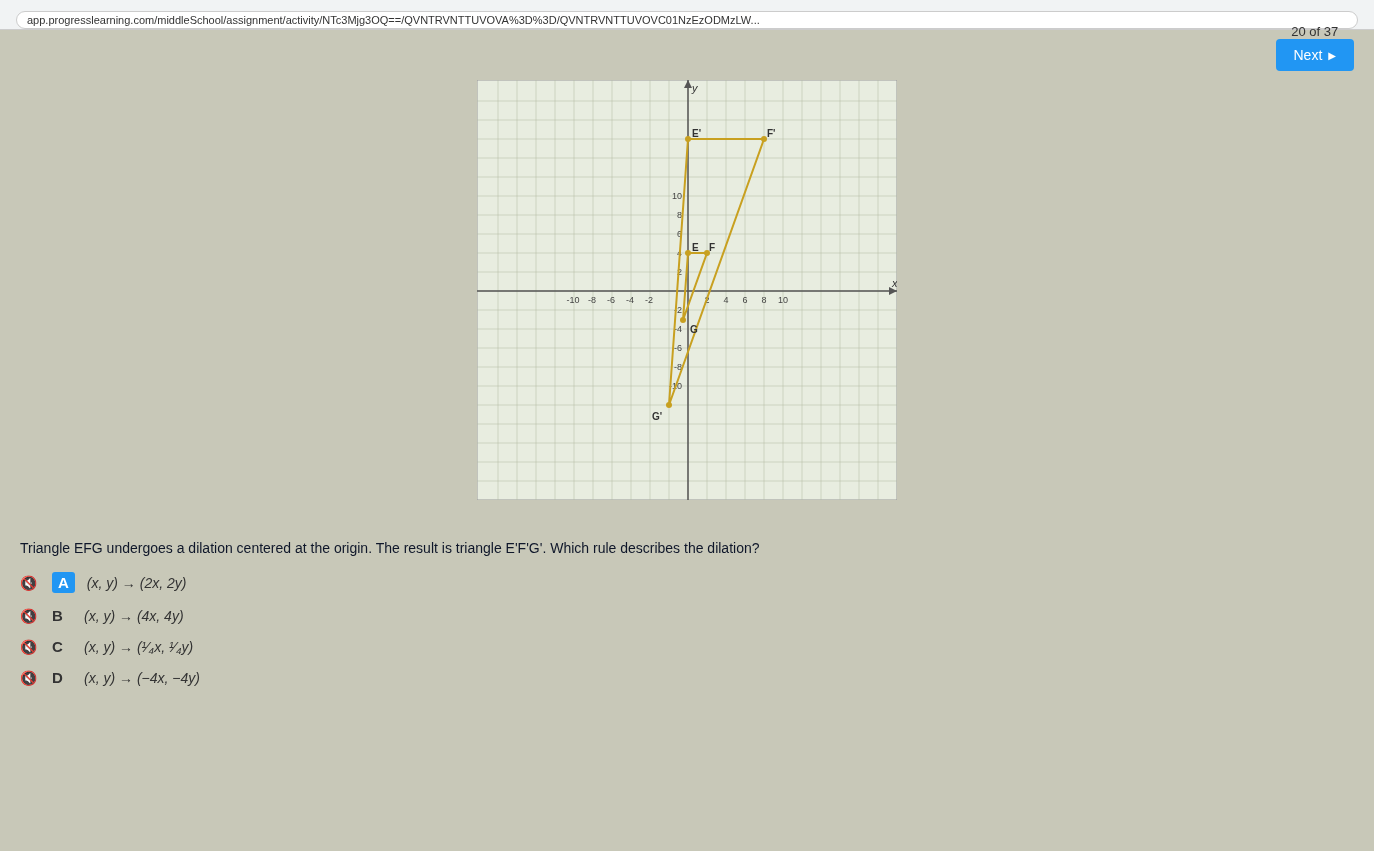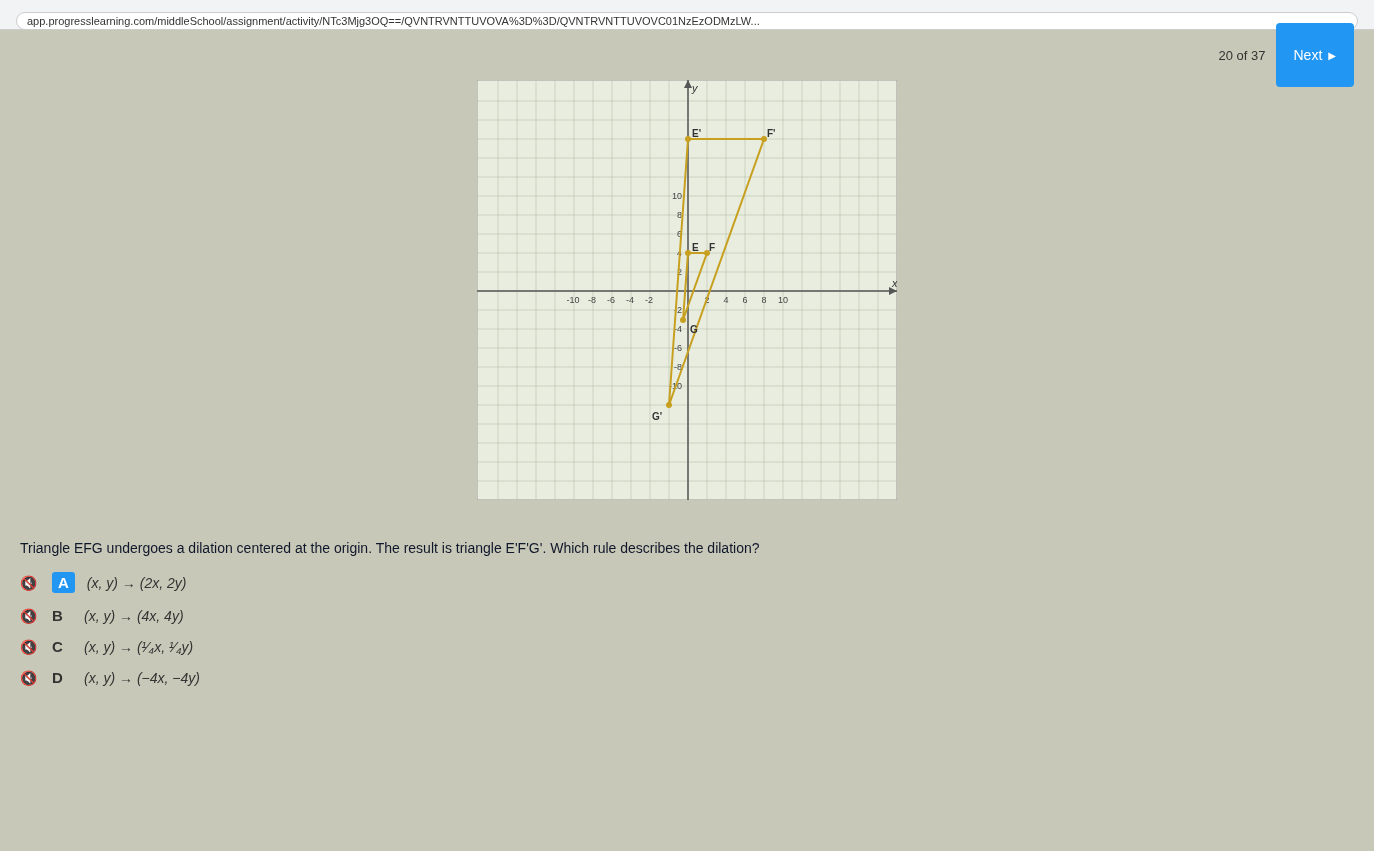--- a/index.html
+++ b/index.html
@@ -14,23 +14,23 @@
 
     
     .top-bar {
       position: absolute;
       top: 0;
       left: 0;
       right: 0;
       height: 30px;
       background: #f1f3f4;
       display: flex;
-      align-items: flex-start;
+      align-items: flex-end;
       border-bottom: 1px solid #ccc;
-      padding: 12px 8px;
+      padding: 0 8px;
       font-size: 12px;
       color: #333;
     }
 
     .url-bar {
       flex: 1;
       margin: 0 8px;
       background: white;
       border: 1px solid #ccc;
       border-radius: 12px;
@@ -38,38 +38,38 @@
       font-size: 11px;
       color: #333;
       overflow: hidden;
       text-overflow: ellipsis;
       white-space: nowrap;
     }
 
     
     .progress-bar-area {
       position: absolute;
-      top: 30px;
+      top: 24px;
       right: 20px;
       display: flex;
       align-items: center;
-      gap: 10px;
       height: 50px;
+      flex-direction: column;
     }
 
     .progress-text {
       font-size: 13px;
       color: #333;
     }
 
     .next-btn {
       background: #2196F3;
       color: white;
       border: none;
-      padding: 24px 18px;
+      padding: 8px 18px;
       border-radius: 4px;
       font-size: 14px;
       cursor: pointer;
       display: flex;
       align-items: center;
       gap: 6px;
       text-align: center;
     }
 
     .next-btn::after {

